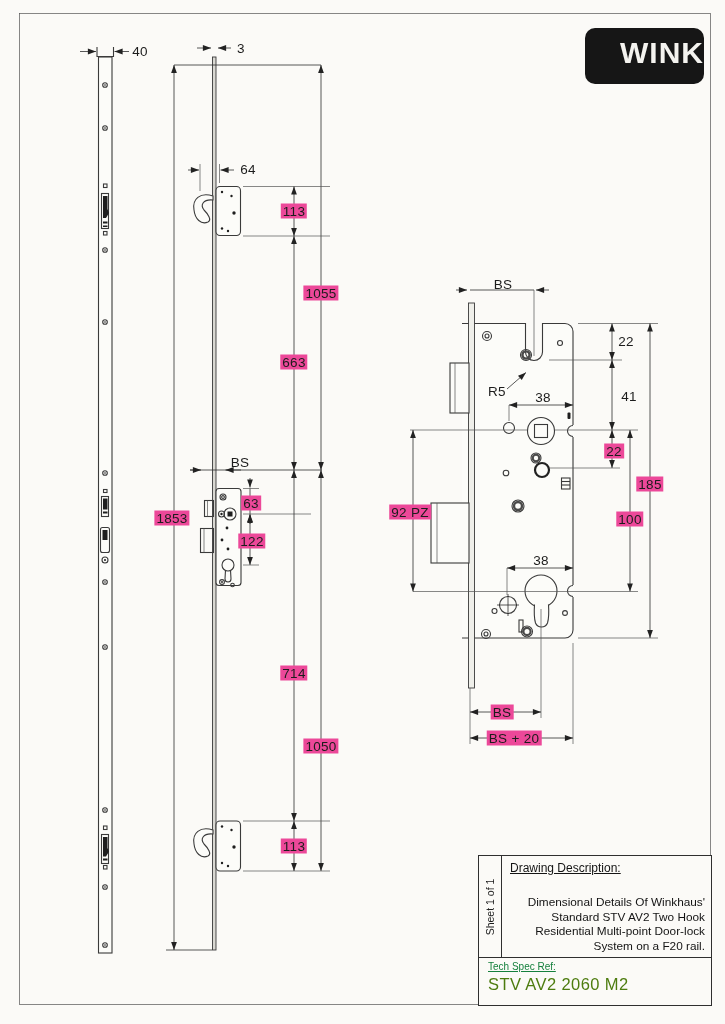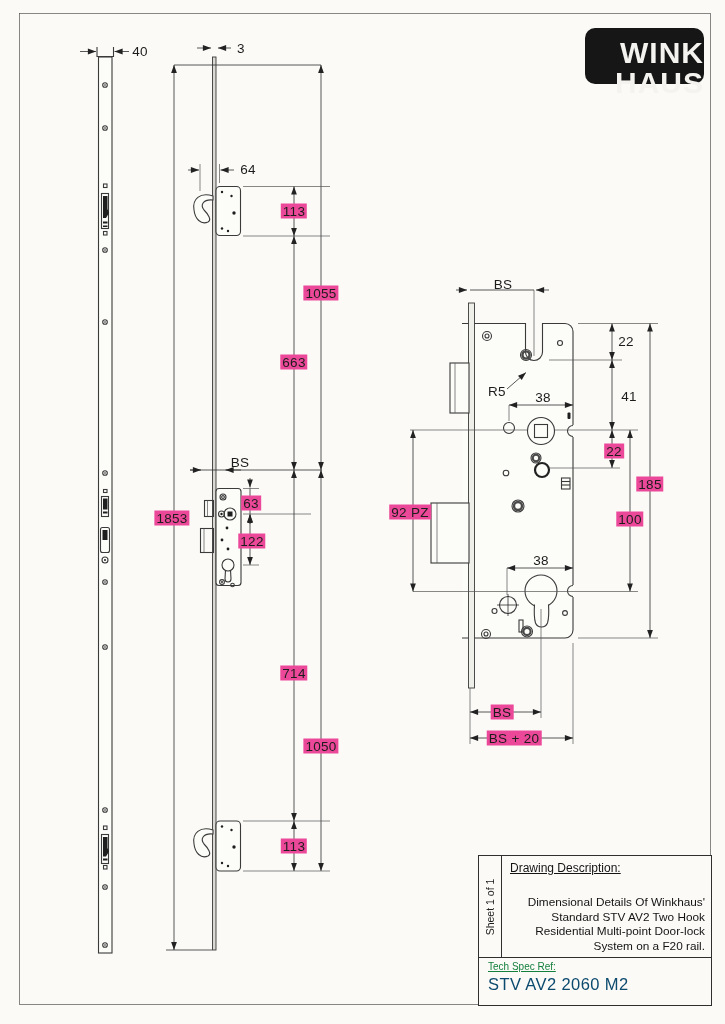--- a/index.html
+++ b/index.html
@@ -19,21 +19,21 @@
         color:#f4f3ef;text-align:right;font-weight:bold;font-size:30px;line-height:30px;letter-spacing:1px;
         padding-top:10px;box-sizing:border-box;}
   .titleblock{position:absolute;left:478px;top:855px;width:234px;height:151px;border:1.3px solid #2f2f2f;box-sizing:border-box;background:#fbfaf7;}
   .sheetcol{position:absolute;left:0;top:0;width:22px;height:101px;border-right:1.3px solid #2f2f2f;}
   .sheettext{position:absolute;left:11px;top:51px;transform:translate(-50%,-50%) rotate(-90deg);font-size:10.5px;color:#1c1c1c;white-space:nowrap;}
   .descarea{position:absolute;left:22px;top:0;right:0;height:101px;padding:5px 6px 0 9px;box-sizing:border-box;}
   .desclabel{font-size:12px;color:#141414;text-decoration:underline;margin-bottom:20px;}
   .descline{font-size:11.8px;color:#141414;line-height:14.6px;text-align:right;}
   .techarea{position:absolute;left:0;top:101px;right:0;bottom:0;border-top:1.3px solid #2f2f2f;padding:3px 6px 0 9px;box-sizing:border-box;}
   .techlabel{font-size:10px;color:#15803d;text-decoration:underline;}
-  .techvalue{font-size:16.5px;color:#0c4a6e;margin-top:3px;letter-spacing:0.4px;}
+  .techvalue{font-size:16.5px;color:#4d7c0f;margin-top:3px;letter-spacing:0.4px;}
 </style>
 </head>
 <body>
 
 <div class="page">
 
   <svg width="725" height="1024" viewBox="0 0 725 1024" style="position:absolute;left:0;top:0;">
     <defs>
       <marker id="arr" viewBox="0 0 10 8" refX="9.5" refY="4" markerWidth="9" markerHeight="7.2" orient="auto-start-reverse" markerUnits="userSpaceOnUse">
         <path d="M0.5,0.8 L9.5,4 L0.5,7.2 Z" fill="#222" stroke="none"></path>
@@ -283,21 +283,20 @@
   <span class="dim bg" style="left:614px;top:451px">22</span>
   <span class="dim bg" style="left:650px;top:484px">185</span>
   <span class="dim bg" style="left:410px;top:512px">92 PZ</span>
   <span class="dim bg" style="left:630px;top:519px">100</span>
   <span class="dim" style="left:541px;top:560px">38</span>
   <span class="dim bg" style="left:502px;top:712px">BS</span>
   <span class="dim bg" style="left:514px;top:738px">BS + 20</span>
 
   <div class="logo">
     <div>WINK</div>
-    <div>HAUS</div>
   </div>
 
   <div class="titleblock">
     <div class="sheetcol">
       <span class="sheettext">Sheet 1 of 1</span>
     </div>
     <div class="descarea">
       <div class="desclabel">Drawing Description:</div>
       <div class="descline">Dimensional Details Of Winkhaus'</div>
       <div class="descline">Standard STV AV2 Two Hook</div>

